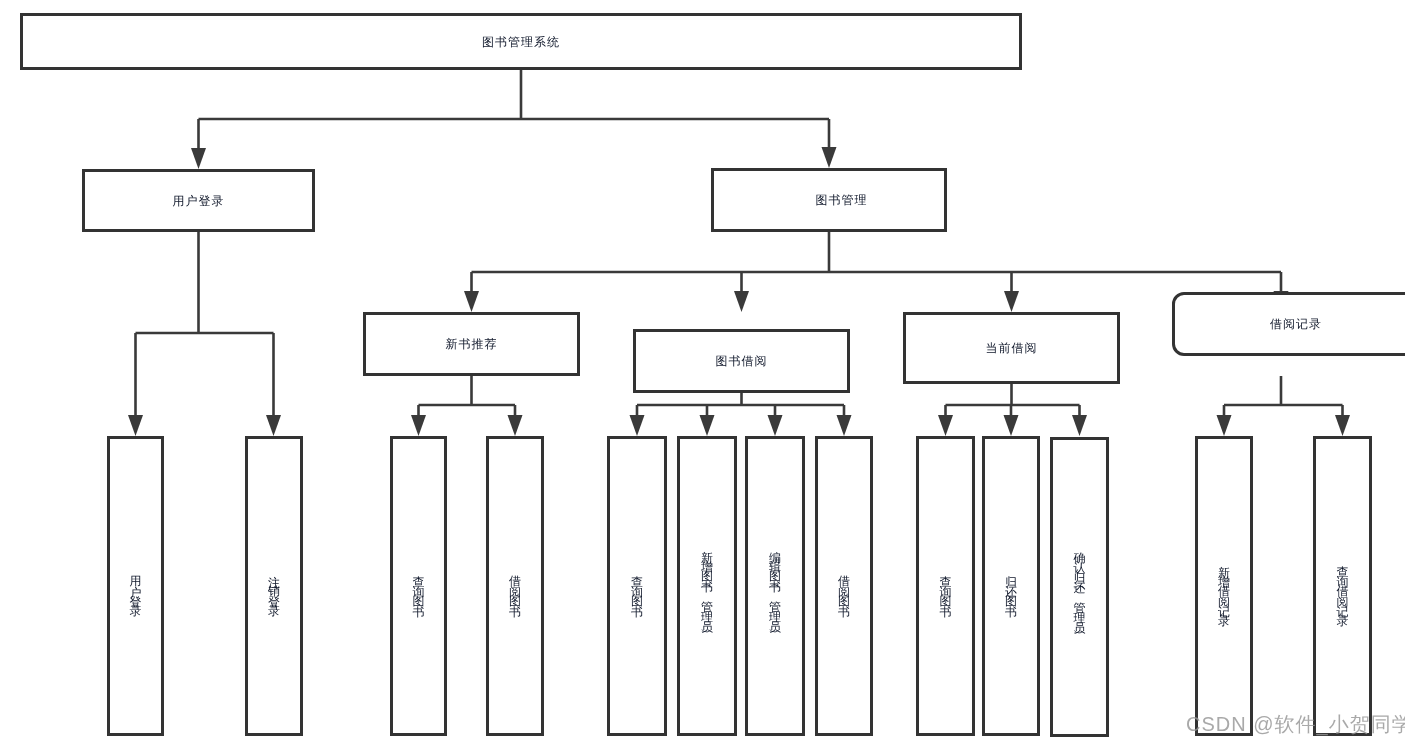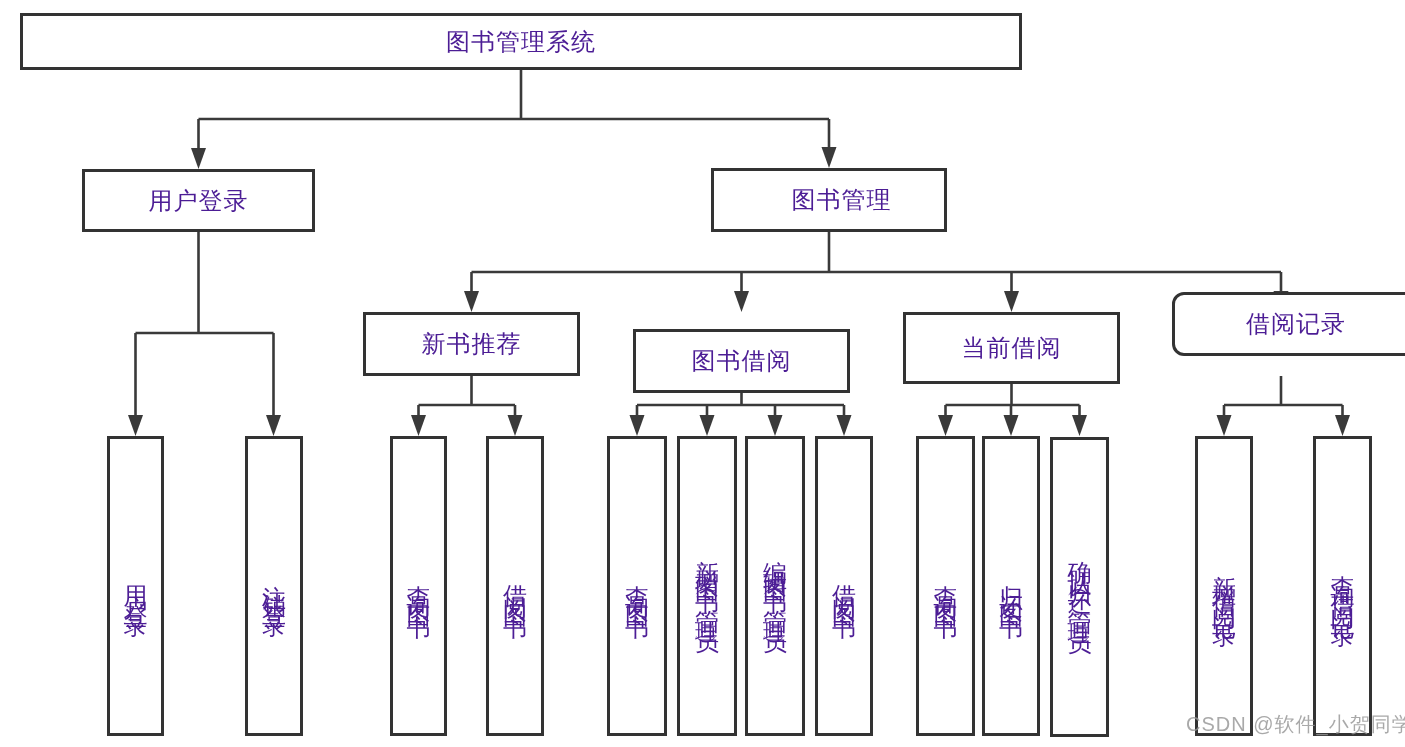--- a/index.html
+++ b/index.html
@@ -24,22 +24,22 @@
     pointer-events: none;
   }
   .node {
     position: absolute;
     box-sizing: border-box;
     border: 3px solid #333333;
     background: #ffffff;
     display: flex;
     align-items: center;
     justify-content: center;
-    color: #4c1d95;
-    font-size: 24px;
+    color: #0f172a;
+    font-size: 12px;
     line-height: 1;
     z-index: 2;
     letter-spacing: 1px;
     white-space: nowrap;
   }
   .node.vert span {
     writing-mode: vertical-rl;
     text-orientation: mixed;
     letter-spacing: 10px;
     line-height: 1;

